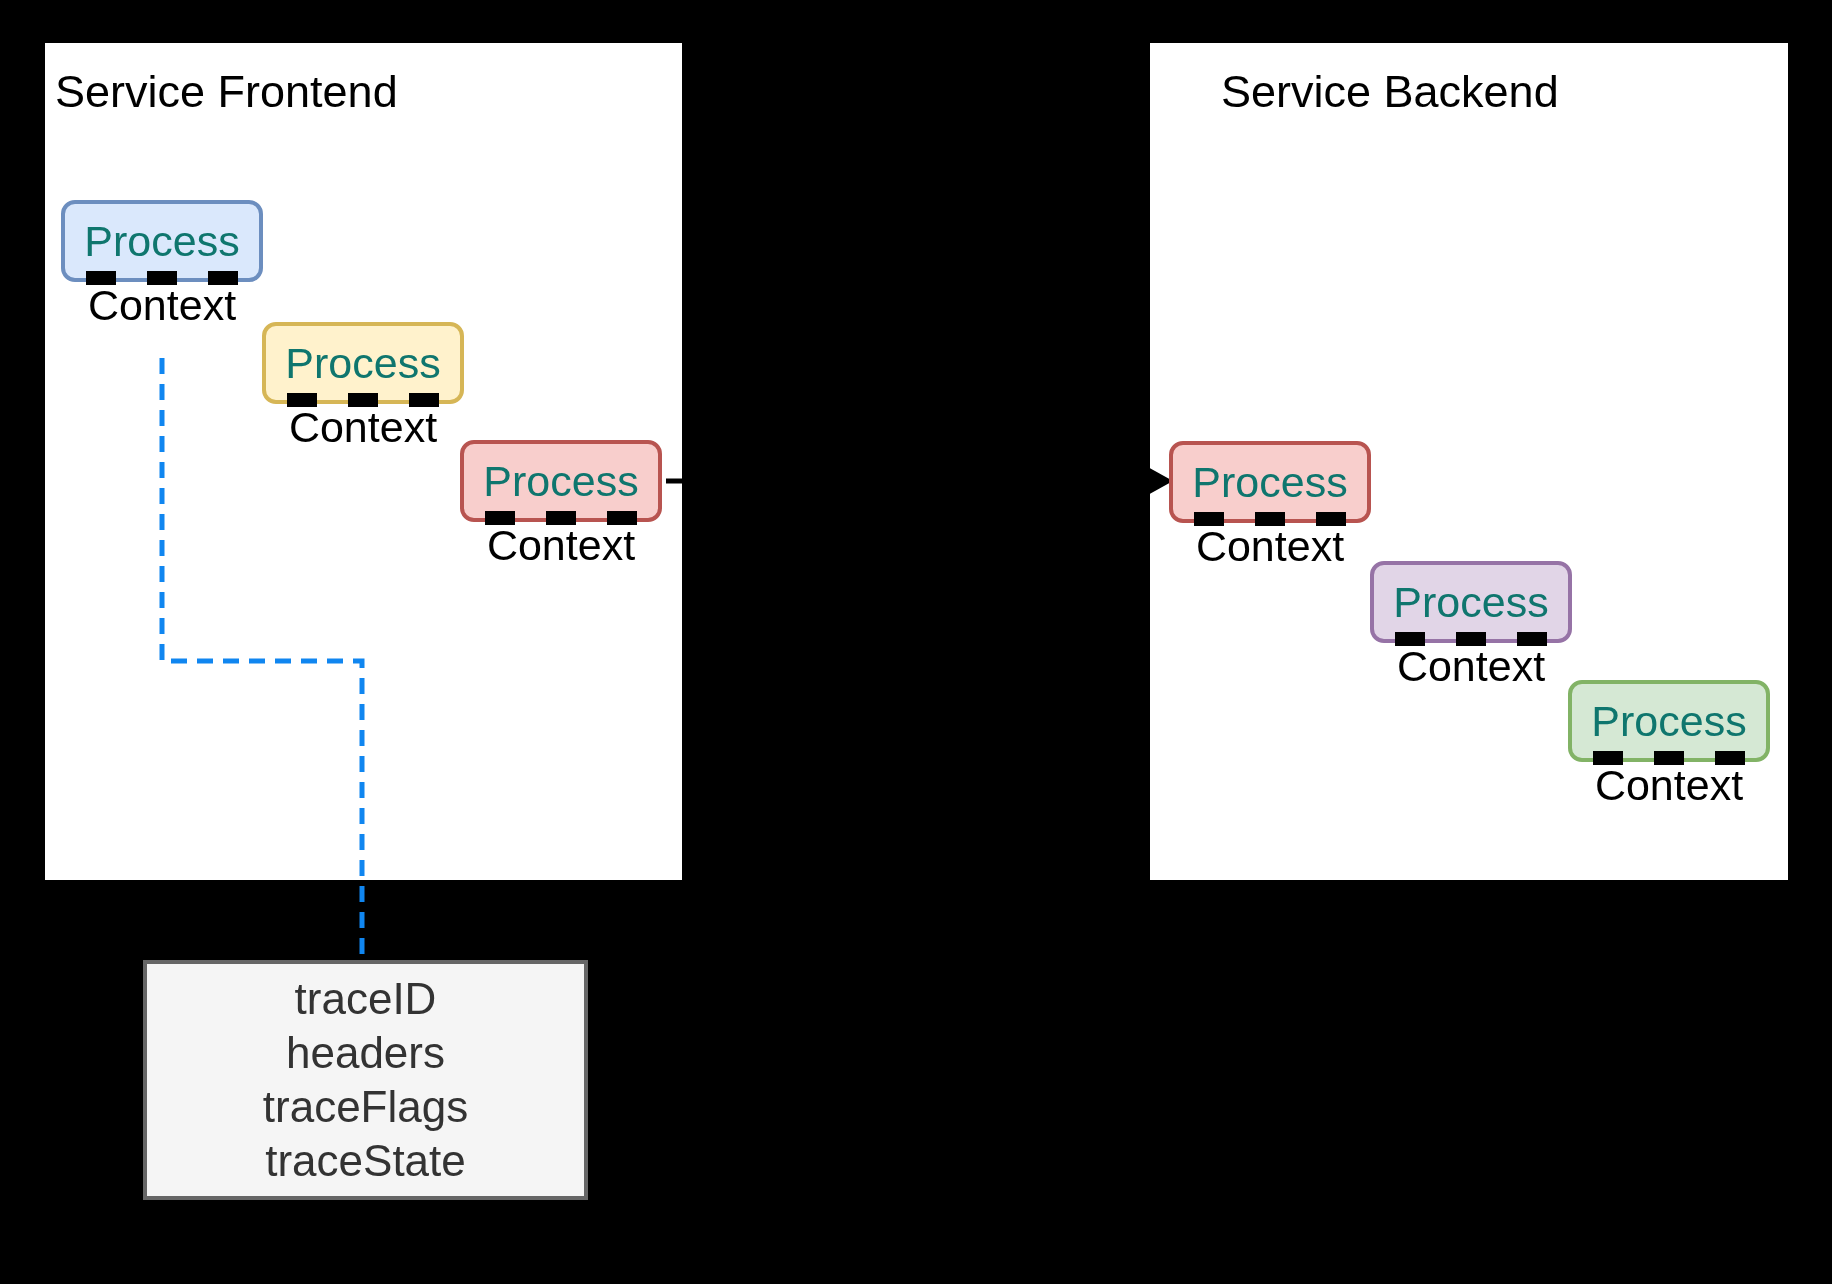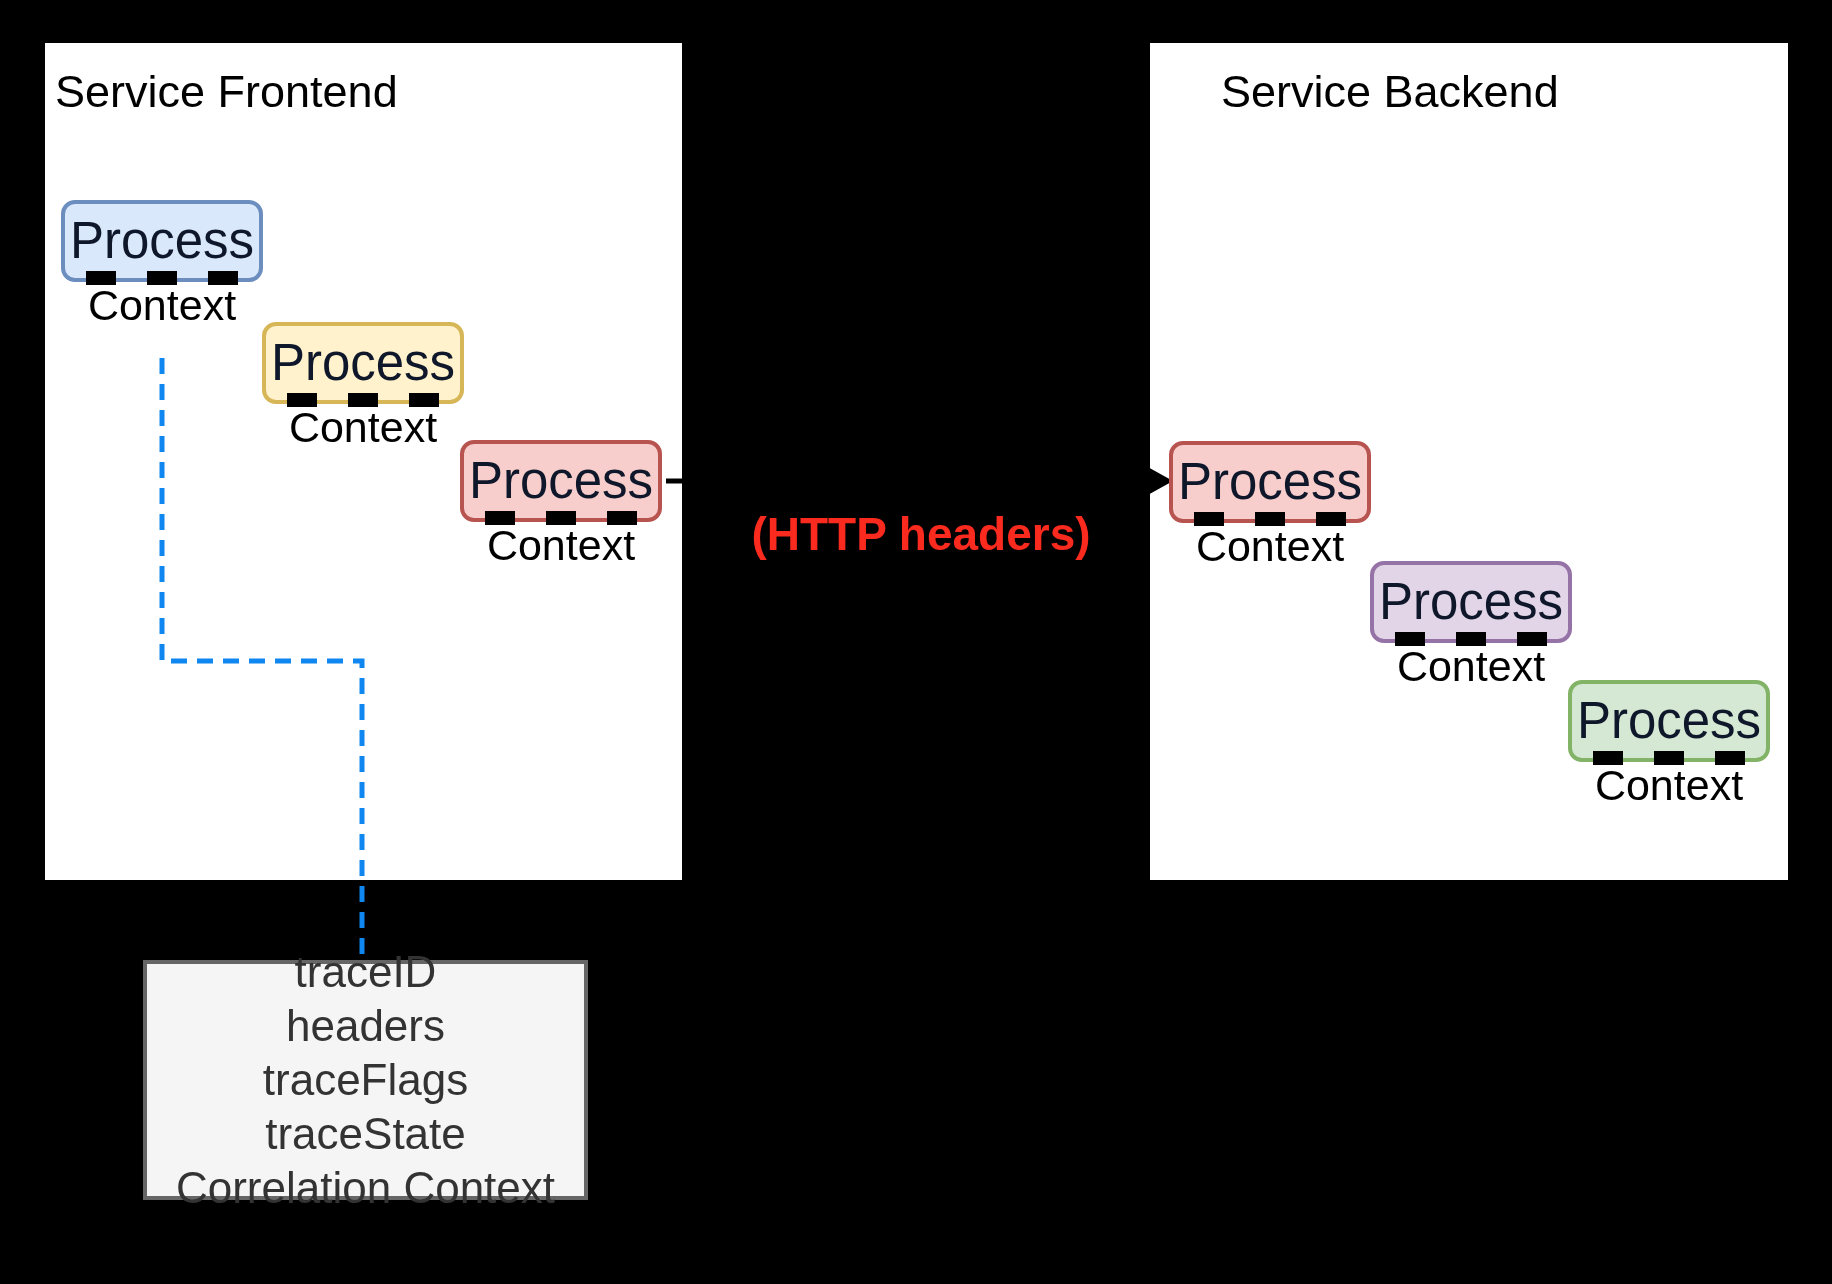--- a/index.html
+++ b/index.html
@@ -31,21 +31,21 @@
     position:relative;height:82px;border-radius:14px;border:4px solid #000;
     box-sizing:border-box;display:flex;align-items:center;justify-content:center;
   }
   .n-blue   .pbox{background:#dae8fc;border-color:#6c8ebf;}
   .n-yellow .pbox{background:#fff2cc;border-color:#d6b656;}
   .n-redf   .pbox{background:#f8cecc;border-color:#b85450;}
   .n-redb   .pbox{background:#f8cecc;border-color:#b85450;}
   .n-purple .pbox{background:#e1d5e7;border-color:#9673a6;}
   .n-green  .pbox{background:#d5e8d4;border-color:#82b366;}
 
-  .plabel{font-size:51px;color:#0f172a;line-height:44px;}
+  .plabel{font-size:43px;color:#0f766e;line-height:44px;}
 
   .dash{position:absolute;width:30px;height:14px;background:#000;bottom:-7px;}
   .d1{left:21px;} .d2{left:82px;} .d3{left:143px;}
 
   .ctx{
     text-align:center;font-size:43px;line-height:46px;color:#000;
     white-space:nowrap;
   }
 
   .prop-label{
@@ -131,24 +131,22 @@
     <div class="pbox">
       <span class="plabel">Process</span>
       <span class="dash d1"></span>
       <span class="dash d2"></span>
       <span class="dash d3"></span>
     </div>
     <div class="ctx">Context</div>
   </div>
 
   <div class="prop-label">
-    <div>(HTTP headers)</div>
   </div>
 
   <div class="ctx-fields">
     <div>traceID</div>
     <div>headers</div>
     <div>traceFlags</div>
     <div>traceState</div>
-    <div>Correlation Context</div>
   </div>
 
 </div>
 
 </body></html>

